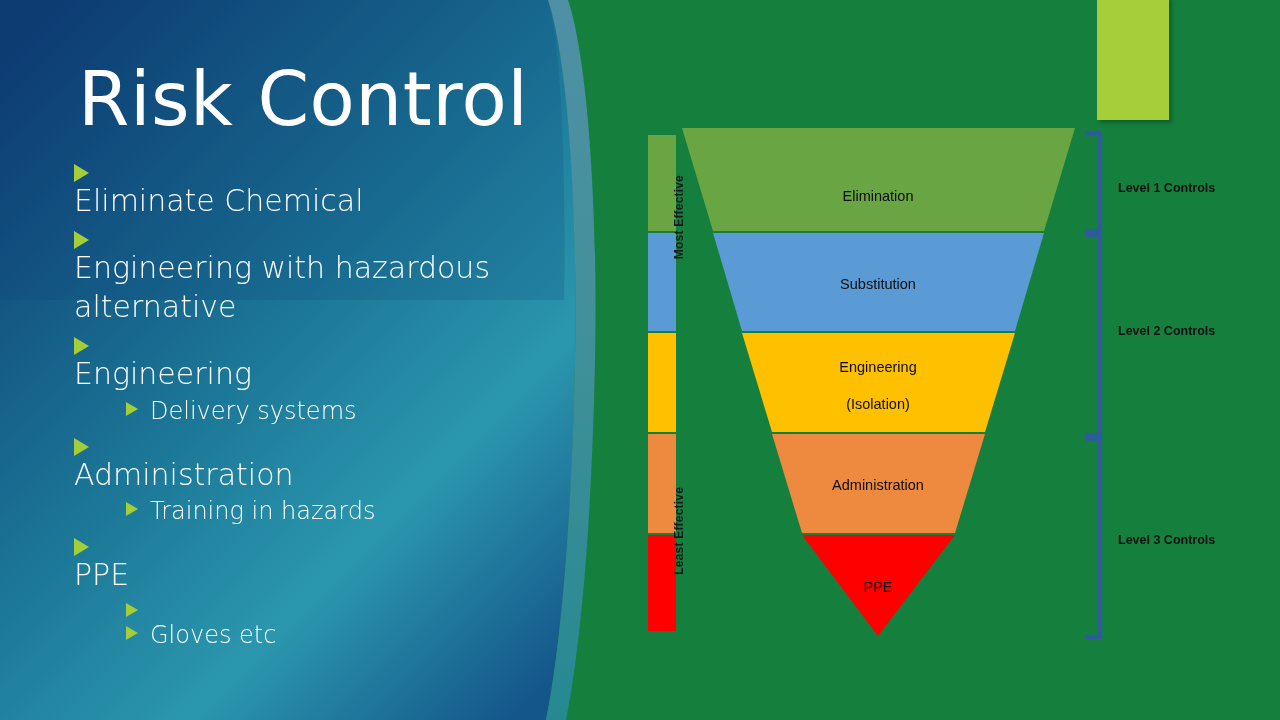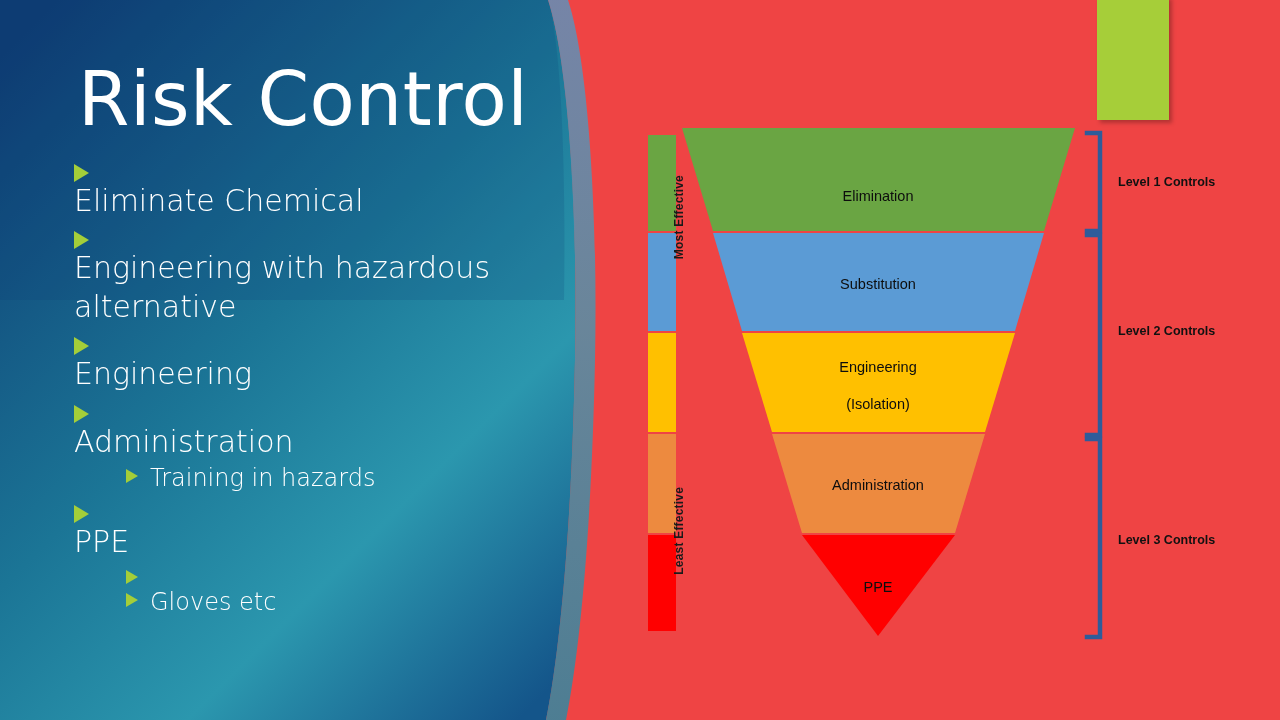--- a/index.html
+++ b/index.html
@@ -2,21 +2,21 @@
 <html><head>
 <meta charset="utf-8">
 <style>
   html,body{margin:0;padding:0;}
   body{
     width:1280px;height:720px;overflow:hidden;
     background:#ffffff;
     font-family:"Liberation Sans", sans-serif;
     position:relative;
   }
-  #slide{position:absolute;inset:0;width:1280px;height:720px;background:#ef4444;overflow:hidden;}
+  #slide{position:absolute;inset:0;width:1280px;height:720px;background:#15803d;overflow:hidden;}
 
   
   .panel-wrap{position:absolute;left:0;top:0;width:600px;height:720px;}
   .panel-wrap svg{display:block;}
 
   
   .title{
     position:absolute;left:78px;top:62px;
     color:#ffffff;font-size:74px;line-height:1.0;
     font-weight:400;letter-spacing:0.5px;
@@ -63,21 +63,21 @@
   }
   #most-eff{left:672px;top:175px;}
   #least-eff{left:672px;top:487px;}
 
   .lvl-label{
     position:absolute;
     font-family:"Liberation Sans", sans-serif;
     font-weight:bold;font-size:12.5px;color:#111;
     white-space:nowrap;
   }
-  #lvl1-label{left:1118px;top:175px;}
+  #lvl1-label{left:1118px;top:181px;}
   #lvl2-label{left:1118px;top:324px;}
   #lvl3-label{left:1118px;top:533px;}
 
   .band-label{
     position:absolute;
     font-family:"Liberation Sans", sans-serif;
     font-size:14.5px;color:#0d0d0d;
     text-align:center;white-space:nowrap;
     transform:translate(-50%,-50%);
   }
@@ -137,20 +137,26 @@
       <span class="btext">Engineering with hazardous alternative</span>
     </div>
 
     <div class="bullet lvl1">
       <span class="tri">
           <i></i>
         </span>
       <span class="btext">Engineering</span>
     </div>
 
+    <div class="bullet lvl2">
+      <span class="tri">
+          <i></i>
+        </span>
+      <span class="btext">Delivery systems</span>
+    </div>
 
     <div class="bullet lvl1">
       <span class="tri">
           <i></i>
         </span>
       <span class="btext">Administration</span>
     </div>
 
 
     <div class="bullet lvl2">

